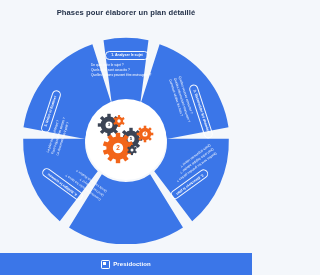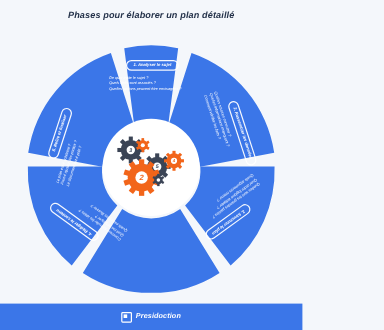--- a/index.html
+++ b/index.html
@@ -2,21 +2,21 @@
 <html><head>
 <meta charset="utf-8">
 <style>
   html,body{margin:0;padding:0;}
   body{
     width:252px;height:275px;
     background:#f4f7fb;
     font-family:"Liberation Sans", sans-serif;
     overflow:hidden;position:relative;
   }
-  .page{position:absolute;inset:0;font-style:italic;}
+  .page{position:absolute;inset:0;}
   .title{
     position:absolute;top:8px;left:0;width:252px;
     text-align:center;
     font-size:7.6px;font-weight:bold;color:#24324a;
     letter-spacing:0.1px;
   }
   .wheel{
     position:absolute;left:11px;top:35px;width:230px;height:209px;
   }
   .wheel svg{display:block;width:230px;height:209px;}

